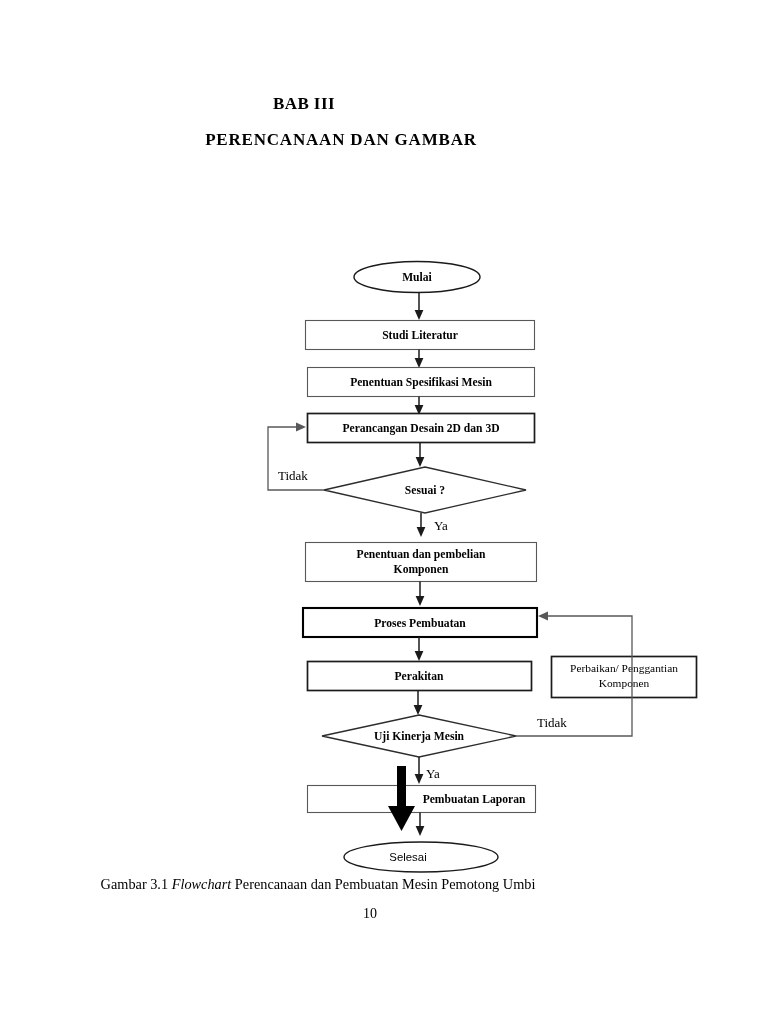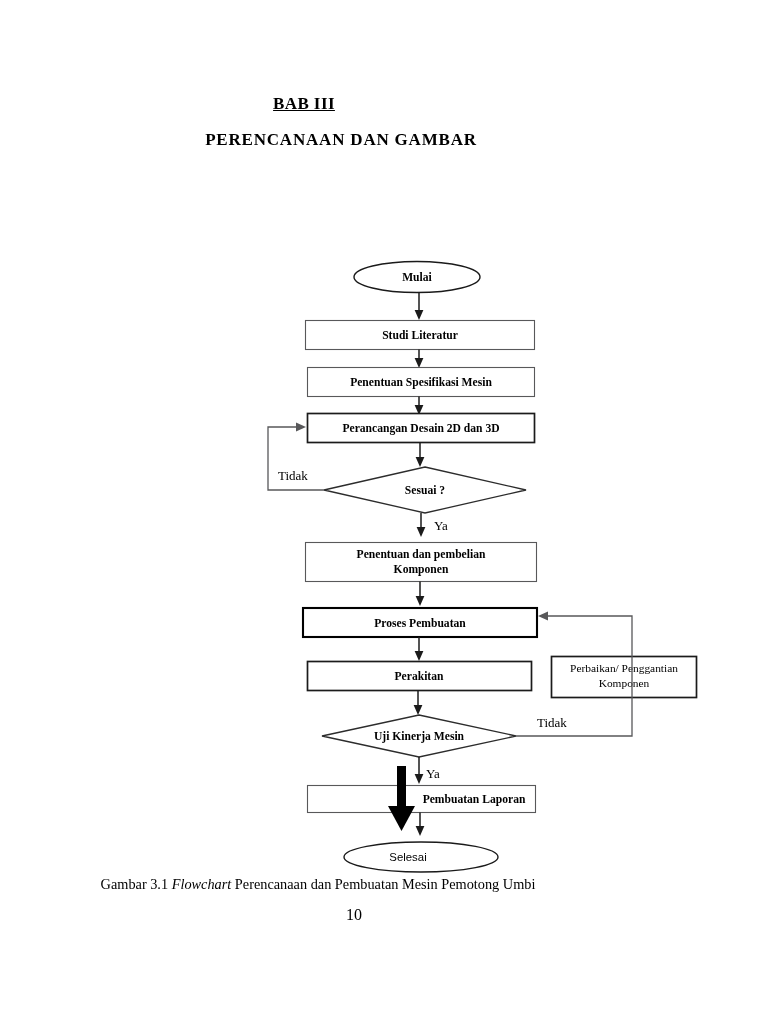--- a/index.html
+++ b/index.html
@@ -24,21 +24,20 @@
 
   .chapter-title {
     position: absolute;
     left: 0;
     top: 94px;
     width: 608px;
     text-align: center;
     font-size: 17px;
     font-weight: bold;
     letter-spacing: 0.4px;
-    text-decoration: underline;
   }
   .chapter-subtitle {
     position: absolute;
     left: 0;
     top: 130px;
     width: 682px;
     text-align: center;
     font-size: 17px;
     font-weight: bold;
     letter-spacing: 0.8px;
@@ -76,25 +75,25 @@
     left: 0;
     top: 876px;
     width: 636px;
     text-align: center;
     font-size: 14.3px;
   }
   .figure-caption .it { font-style: italic; }
 
   .page-number {
     position: absolute;
-    left: 0;
+    left: 16px;
     top: 906px;
     width: 708px;
     text-align: center;
-    font-size: 16px;
+    font-size: 14px;
   }
 
   
   .flow {
     position: absolute;
     left: 16px;
     top: 0;
     width: 768px;
     height: 1024px;
   }

